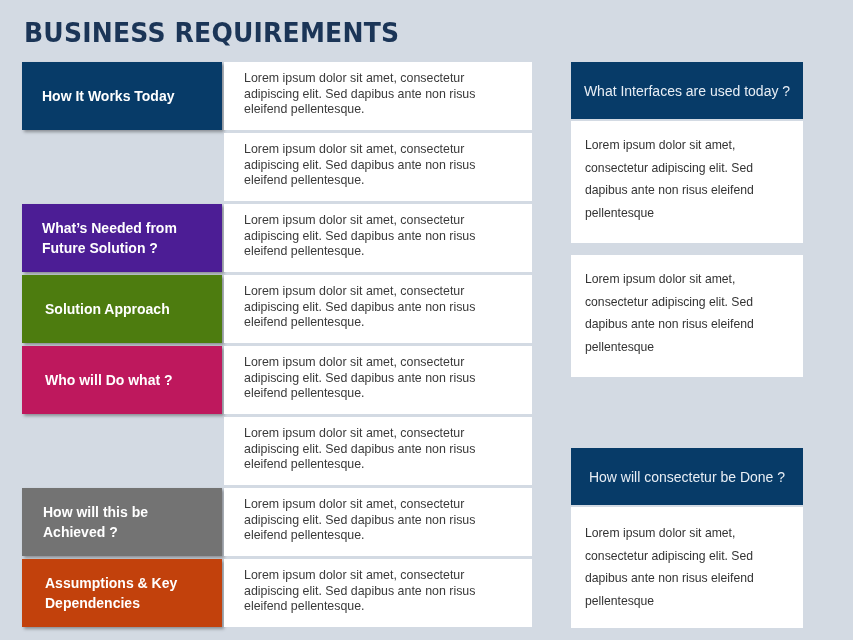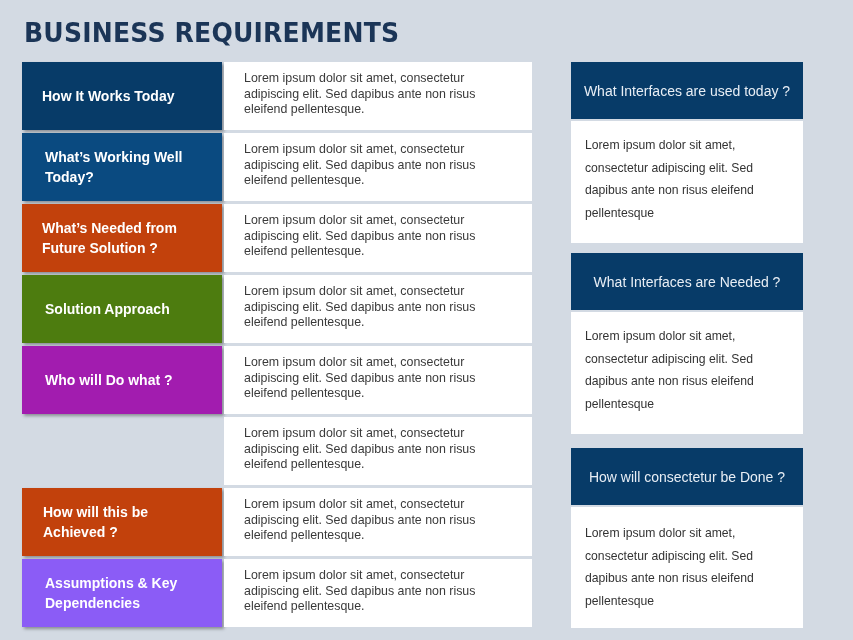--- a/index.html
+++ b/index.html
@@ -49,54 +49,52 @@
 <body>
 
 <div class="title">BUSINESS REQUIREMENTS</div>
 
 <div class="rows">
   <div class="row" style="top:0px">
     <div class="label" style="background:#073b68">How It Works Today</div>
     <div class="desc">Lorem ipsum dolor sit amet, consectetur adipiscing elit. Sed dapibus ante non risus eleifend pellentesque.</div>
   </div>
   <div class="row" style="top:71px">
-    <div class="label" style="background:#0a4a80;padding-left:23px">What’s Working Well Today?</div>
     <div class="desc">Lorem ipsum dolor sit amet, consectetur adipiscing elit. Sed dapibus ante non risus eleifend pellentesque.</div>
   </div>
   <div class="row" style="top:142px">
-    <div class="label" style="background:#c2410c">What’s Needed from Future Solution ?</div>
+    <div class="label" style="background:#4c1d95">What’s Needed from Future Solution ?</div>
     <div class="desc">Lorem ipsum dolor sit amet, consectetur adipiscing elit. Sed dapibus ante non risus eleifend pellentesque.</div>
   </div>
   <div class="row" style="top:213px">
     <div class="label" style="background:#4d7c0f;padding-left:23px">Solution Approach</div>
     <div class="desc">Lorem ipsum dolor sit amet, consectetur adipiscing elit. Sed dapibus ante non risus eleifend pellentesque.</div>
   </div>
   <div class="row" style="top:284px">
-    <div class="label" style="background:#a21caf;padding-left:23px">Who will Do what ?</div>
+    <div class="label" style="background:#be185d;padding-left:23px">Who will Do what ?</div>
     <div class="desc">Lorem ipsum dolor sit amet, consectetur adipiscing elit. Sed dapibus ante non risus eleifend pellentesque.</div>
   </div>
   <div class="row" style="top:355px">
     <div class="desc">Lorem ipsum dolor sit amet, consectetur adipiscing elit. Sed dapibus ante non risus eleifend pellentesque.</div>
   </div>
   <div class="row" style="top:426px">
-    <div class="label" style="background:#c2410c;padding-left:21px">How will this be Achieved ?</div>
+    <div class="label" style="background:#737373;padding-left:21px">How will this be Achieved ?</div>
     <div class="desc">Lorem ipsum dolor sit amet, consectetur adipiscing elit. Sed dapibus ante non risus eleifend pellentesque.</div>
   </div>
   <div class="row" style="top:497px">
-    <div class="label" style="background:#8b5cf6;padding-left:23px">Assumptions &amp; Key Dependencies</div>
+    <div class="label" style="background:#c2410c;padding-left:23px">Assumptions &amp; Key Dependencies</div>
     <div class="desc">Lorem ipsum dolor sit amet, consectetur adipiscing elit. Sed dapibus ante non risus eleifend pellentesque.</div>
   </div>
 </div>
 
 <div class="panel" style="top:62px">
   <div class="head">What Interfaces are used today ?</div>
   <div class="body" style="height:122px">Lorem ipsum dolor sit amet, consectetur adipiscing elit. Sed dapibus ante non risus eleifend pellentesque</div>
 </div>
 
 <div class="panel" style="top:253px">
-  <div class="head">What Interfaces are Needed ?</div>
   <div class="body" style="height:122px">Lorem ipsum dolor sit amet, consectetur adipiscing elit. Sed dapibus ante non risus eleifend pellentesque</div>
 </div>
 
 <div class="panel" style="top:448px">
   <div class="head">How will consectetur be Done ?</div>
   <div class="body" style="height:121px;padding-top:15px">Lorem ipsum dolor sit amet, consectetur adipiscing elit. Sed dapibus ante non risus eleifend pellentesque</div>
 </div>
 
 </body></html>

